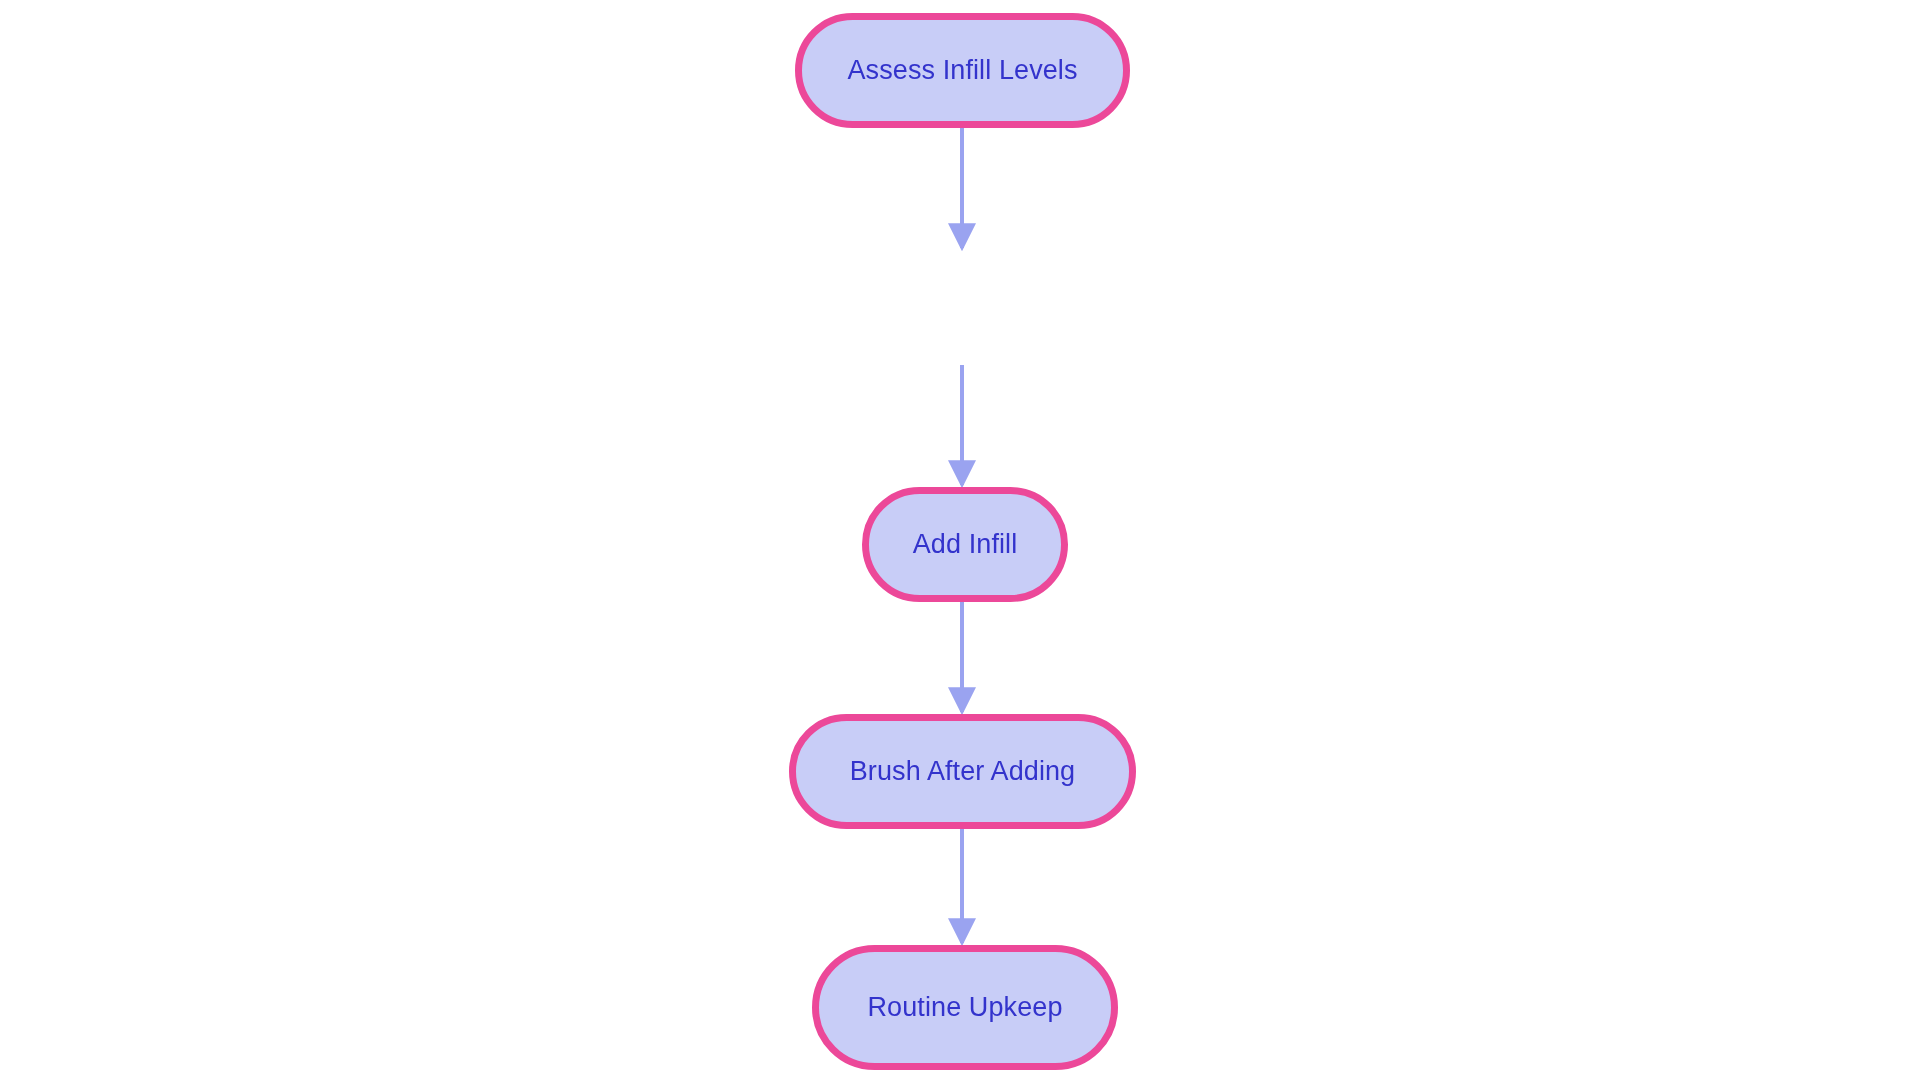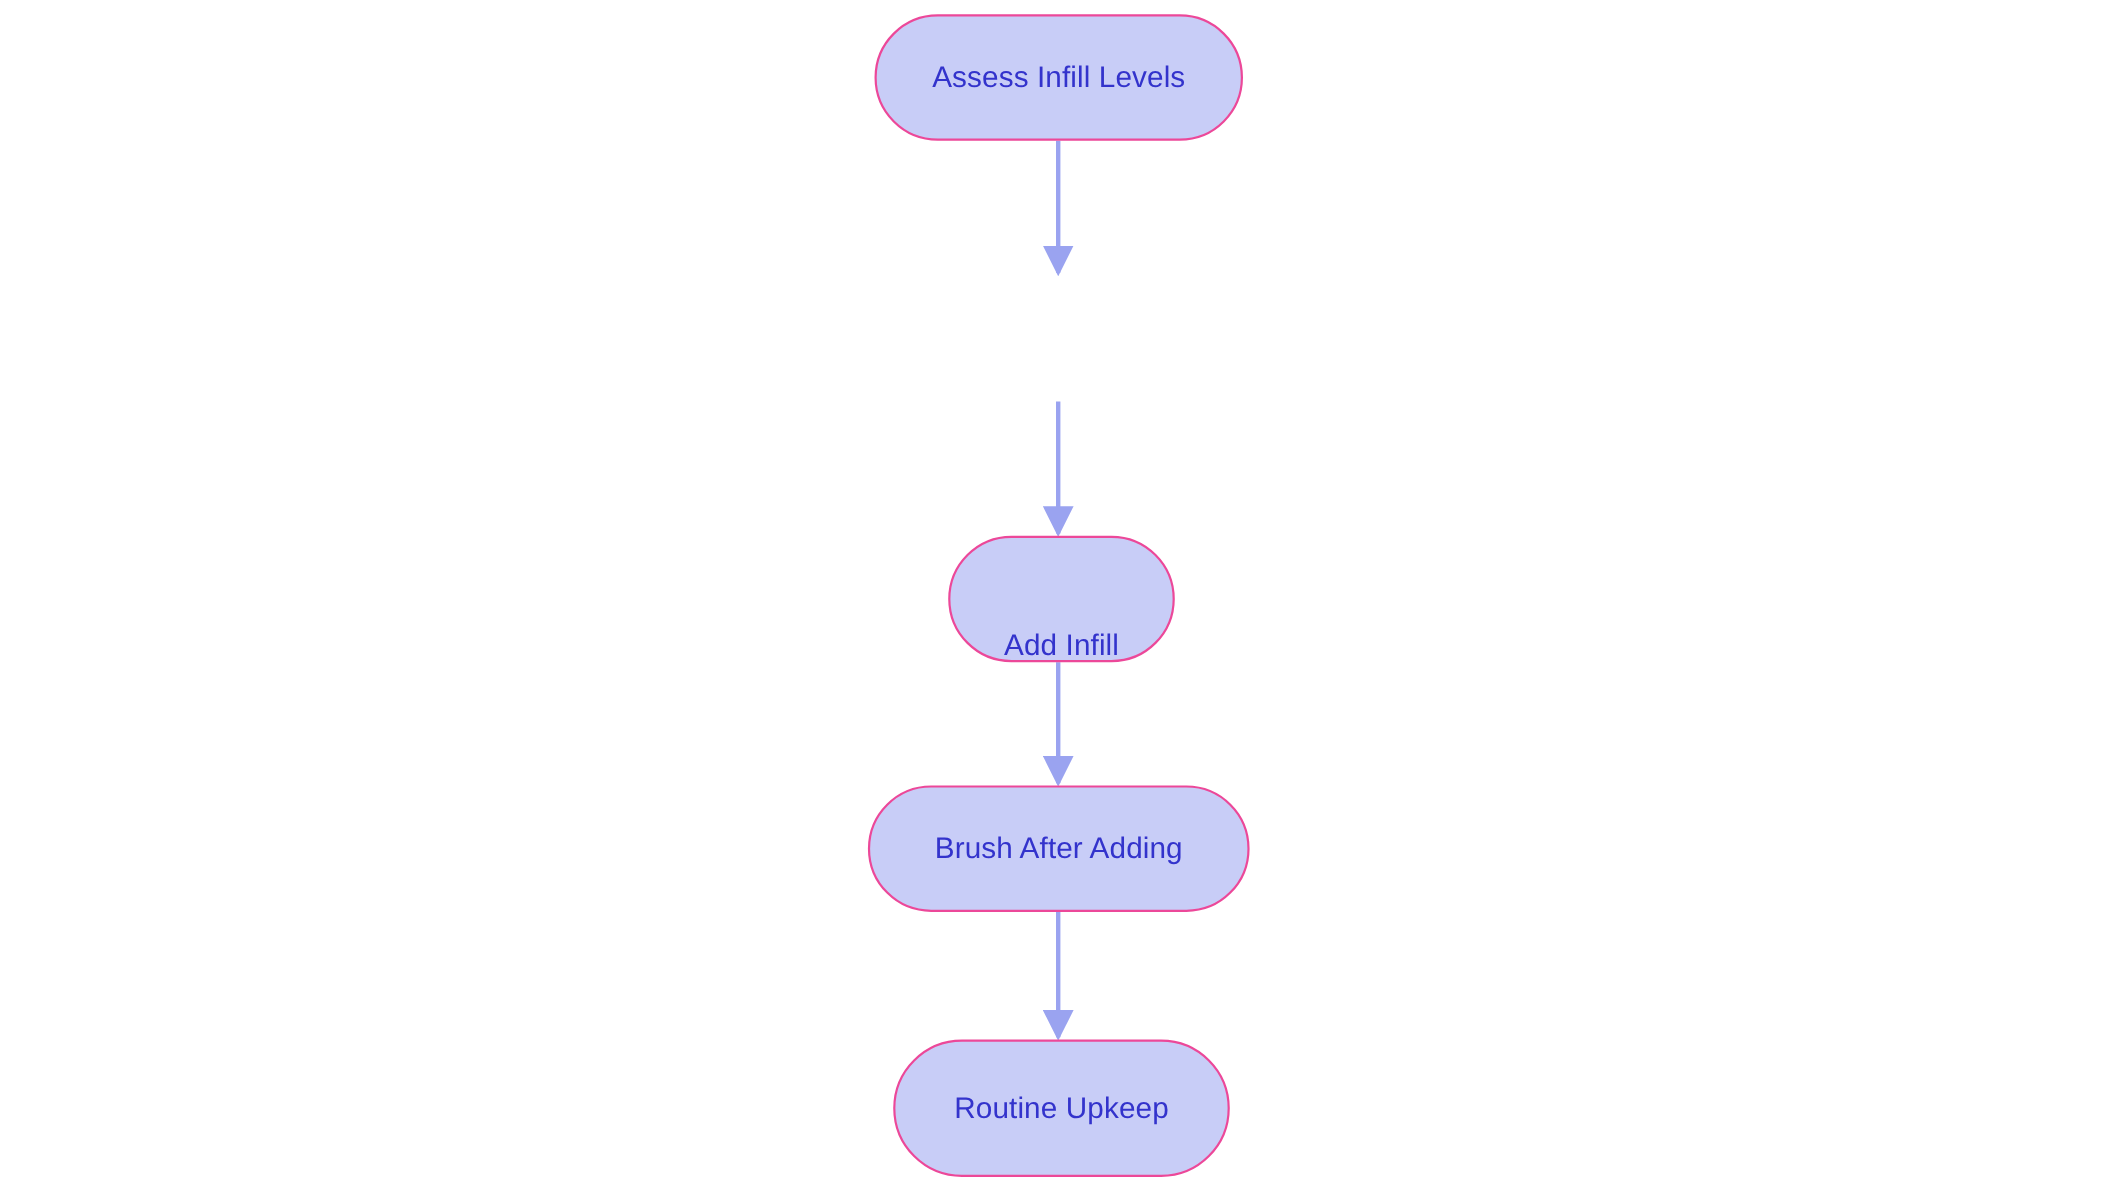--- a/index.html
+++ b/index.html
@@ -34,37 +34,37 @@
 
   
   .flow-node {
     position: absolute;
     z-index: 2;
     box-sizing: border-box;
     display: flex;
     align-items: center;
     justify-content: center;
     background: #c8cdf7;
-    border: 2px solid #ec4899;
+    border: 7px solid #ec4899;
     border-radius: 999px;
     height: 115px;
   }
   .flow-node-label {
     font-size: 27px;
     line-height: 1;
     color: #3333cc;
     letter-spacing: 0.1px;
     white-space: nowrap;
     font-weight: 400;
   }
 
   
   #node-0 { left: 795px;  top: 13px;   width: 335px; }
   #node-1 { left: 767px;  top: 250px;  width: 391px; }
-  #node-2 { left: 862px;  top: 487px;  width: 206px; align-items: flex-end; }
+  #node-2 { left: 862px;  top: 487px;  width: 206px; }
   #node-3 { left: 789px;  top: 714px;  width: 347px; }
   #node-4 { left: 812px;  top: 945px;  width: 306px; height: 125px; }
 </style>
 </head>
 <body>
 
 <div id="flowchart-canvas">
 
   <svg id="connector-layer" viewBox="0 0 1920 1083" width="1920" height="1083" xmlns="http://www.w3.org/2000/svg">
     <defs>

